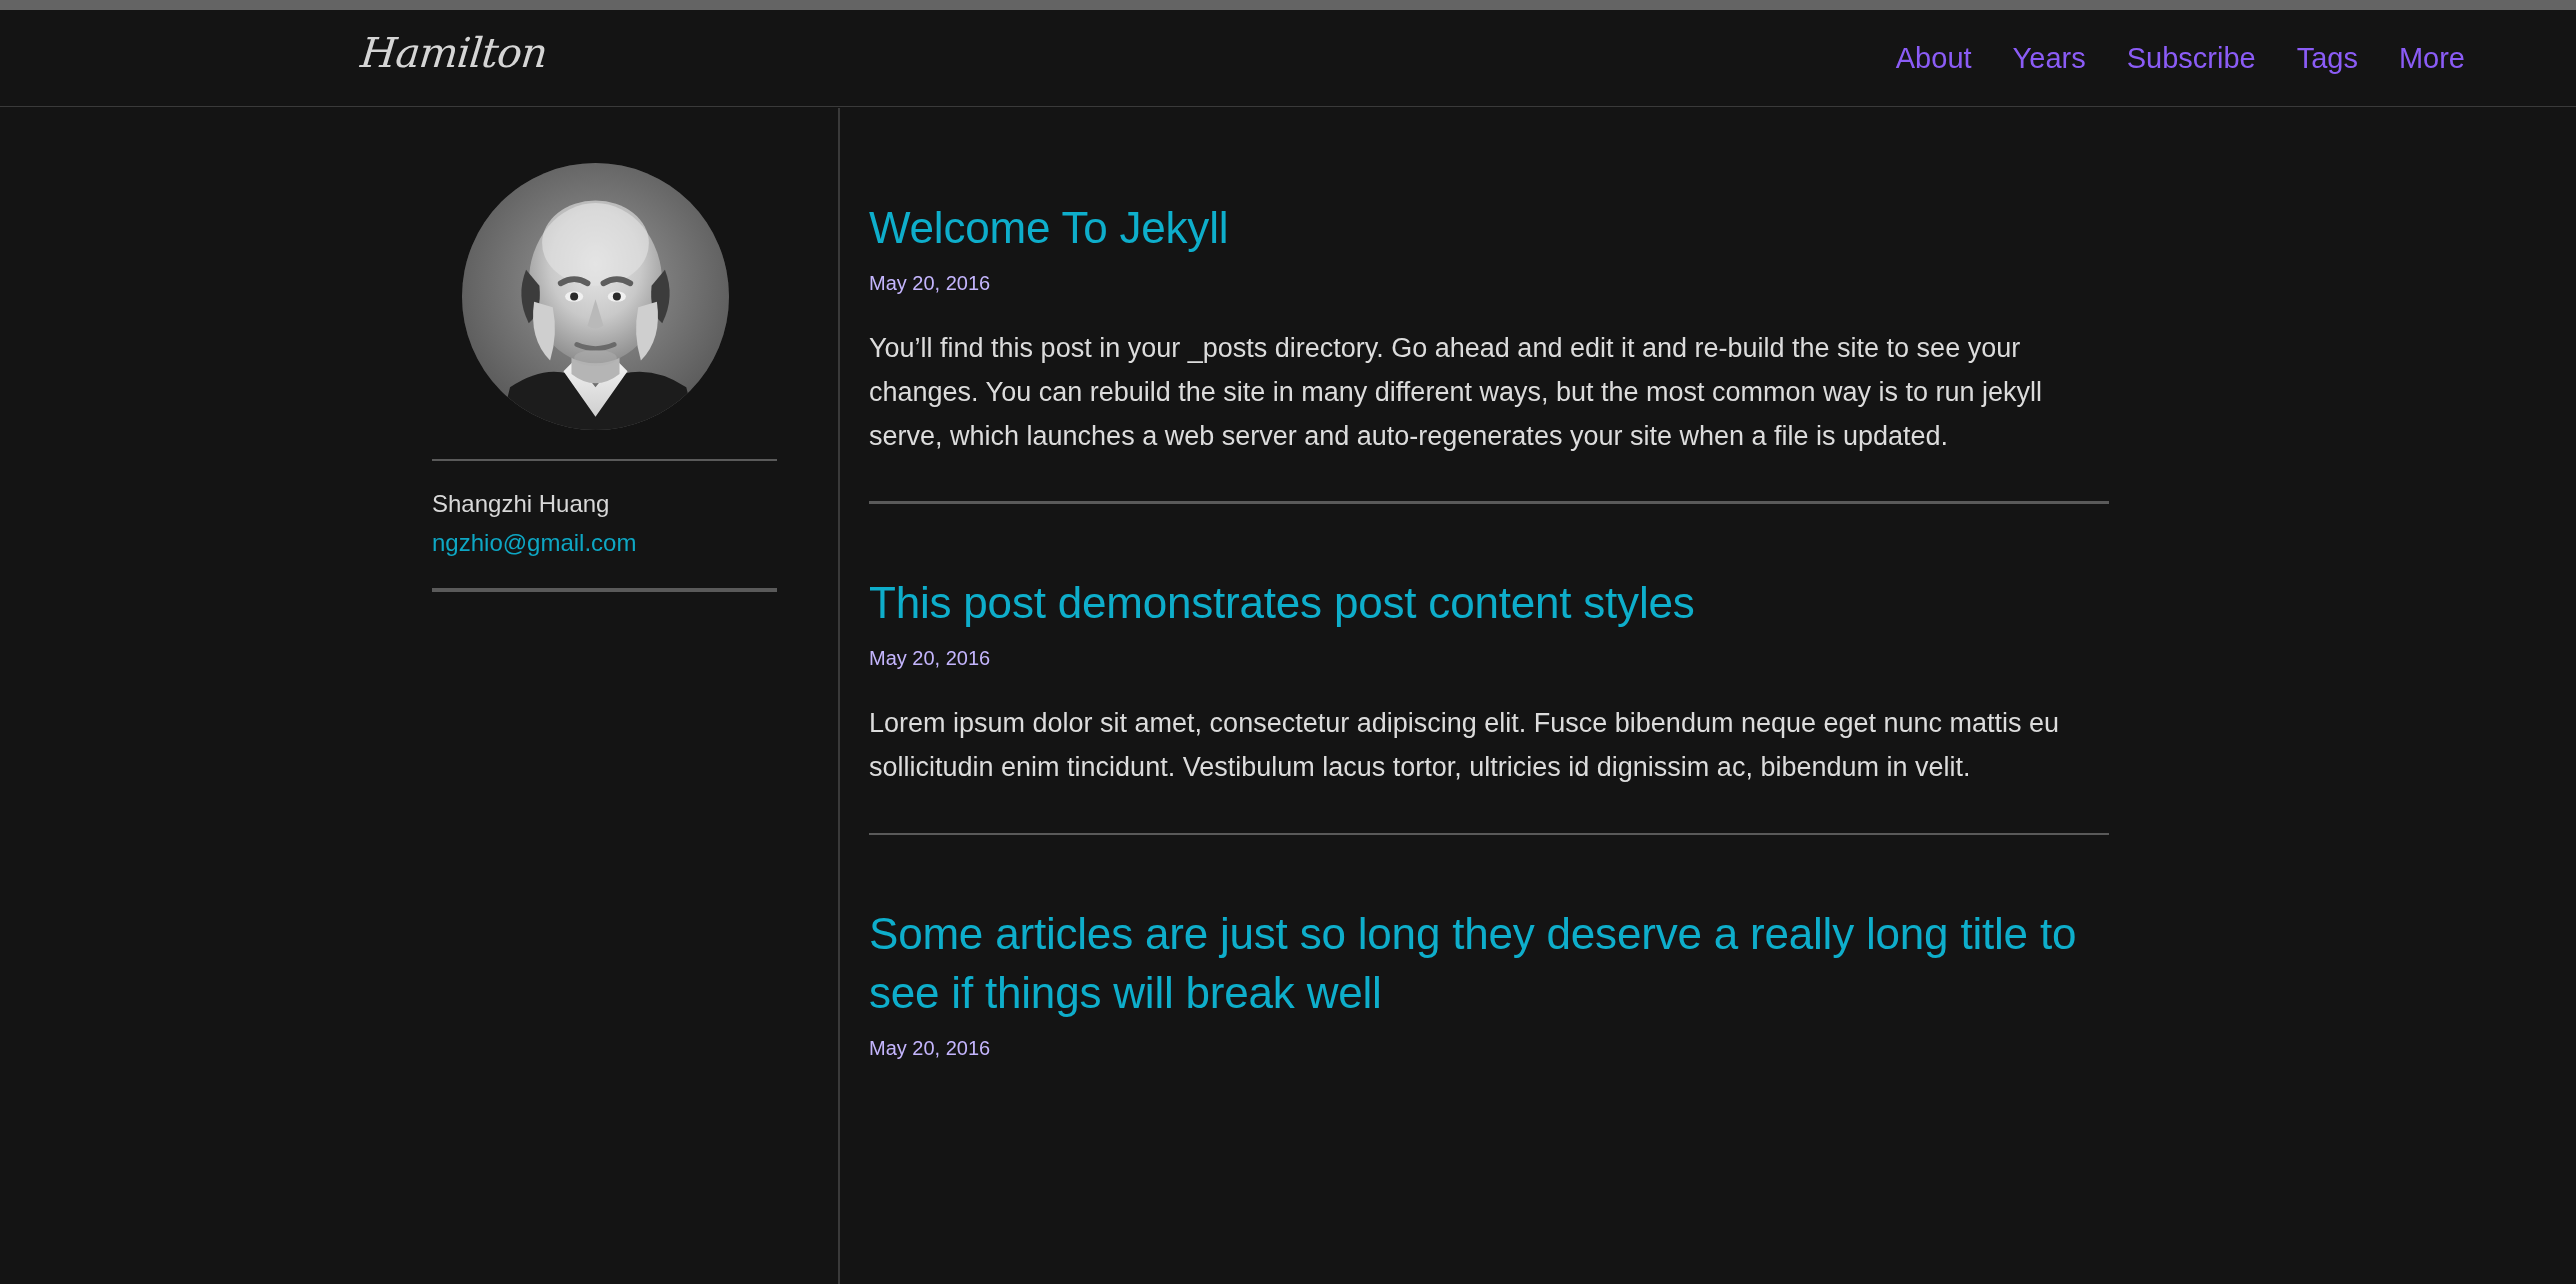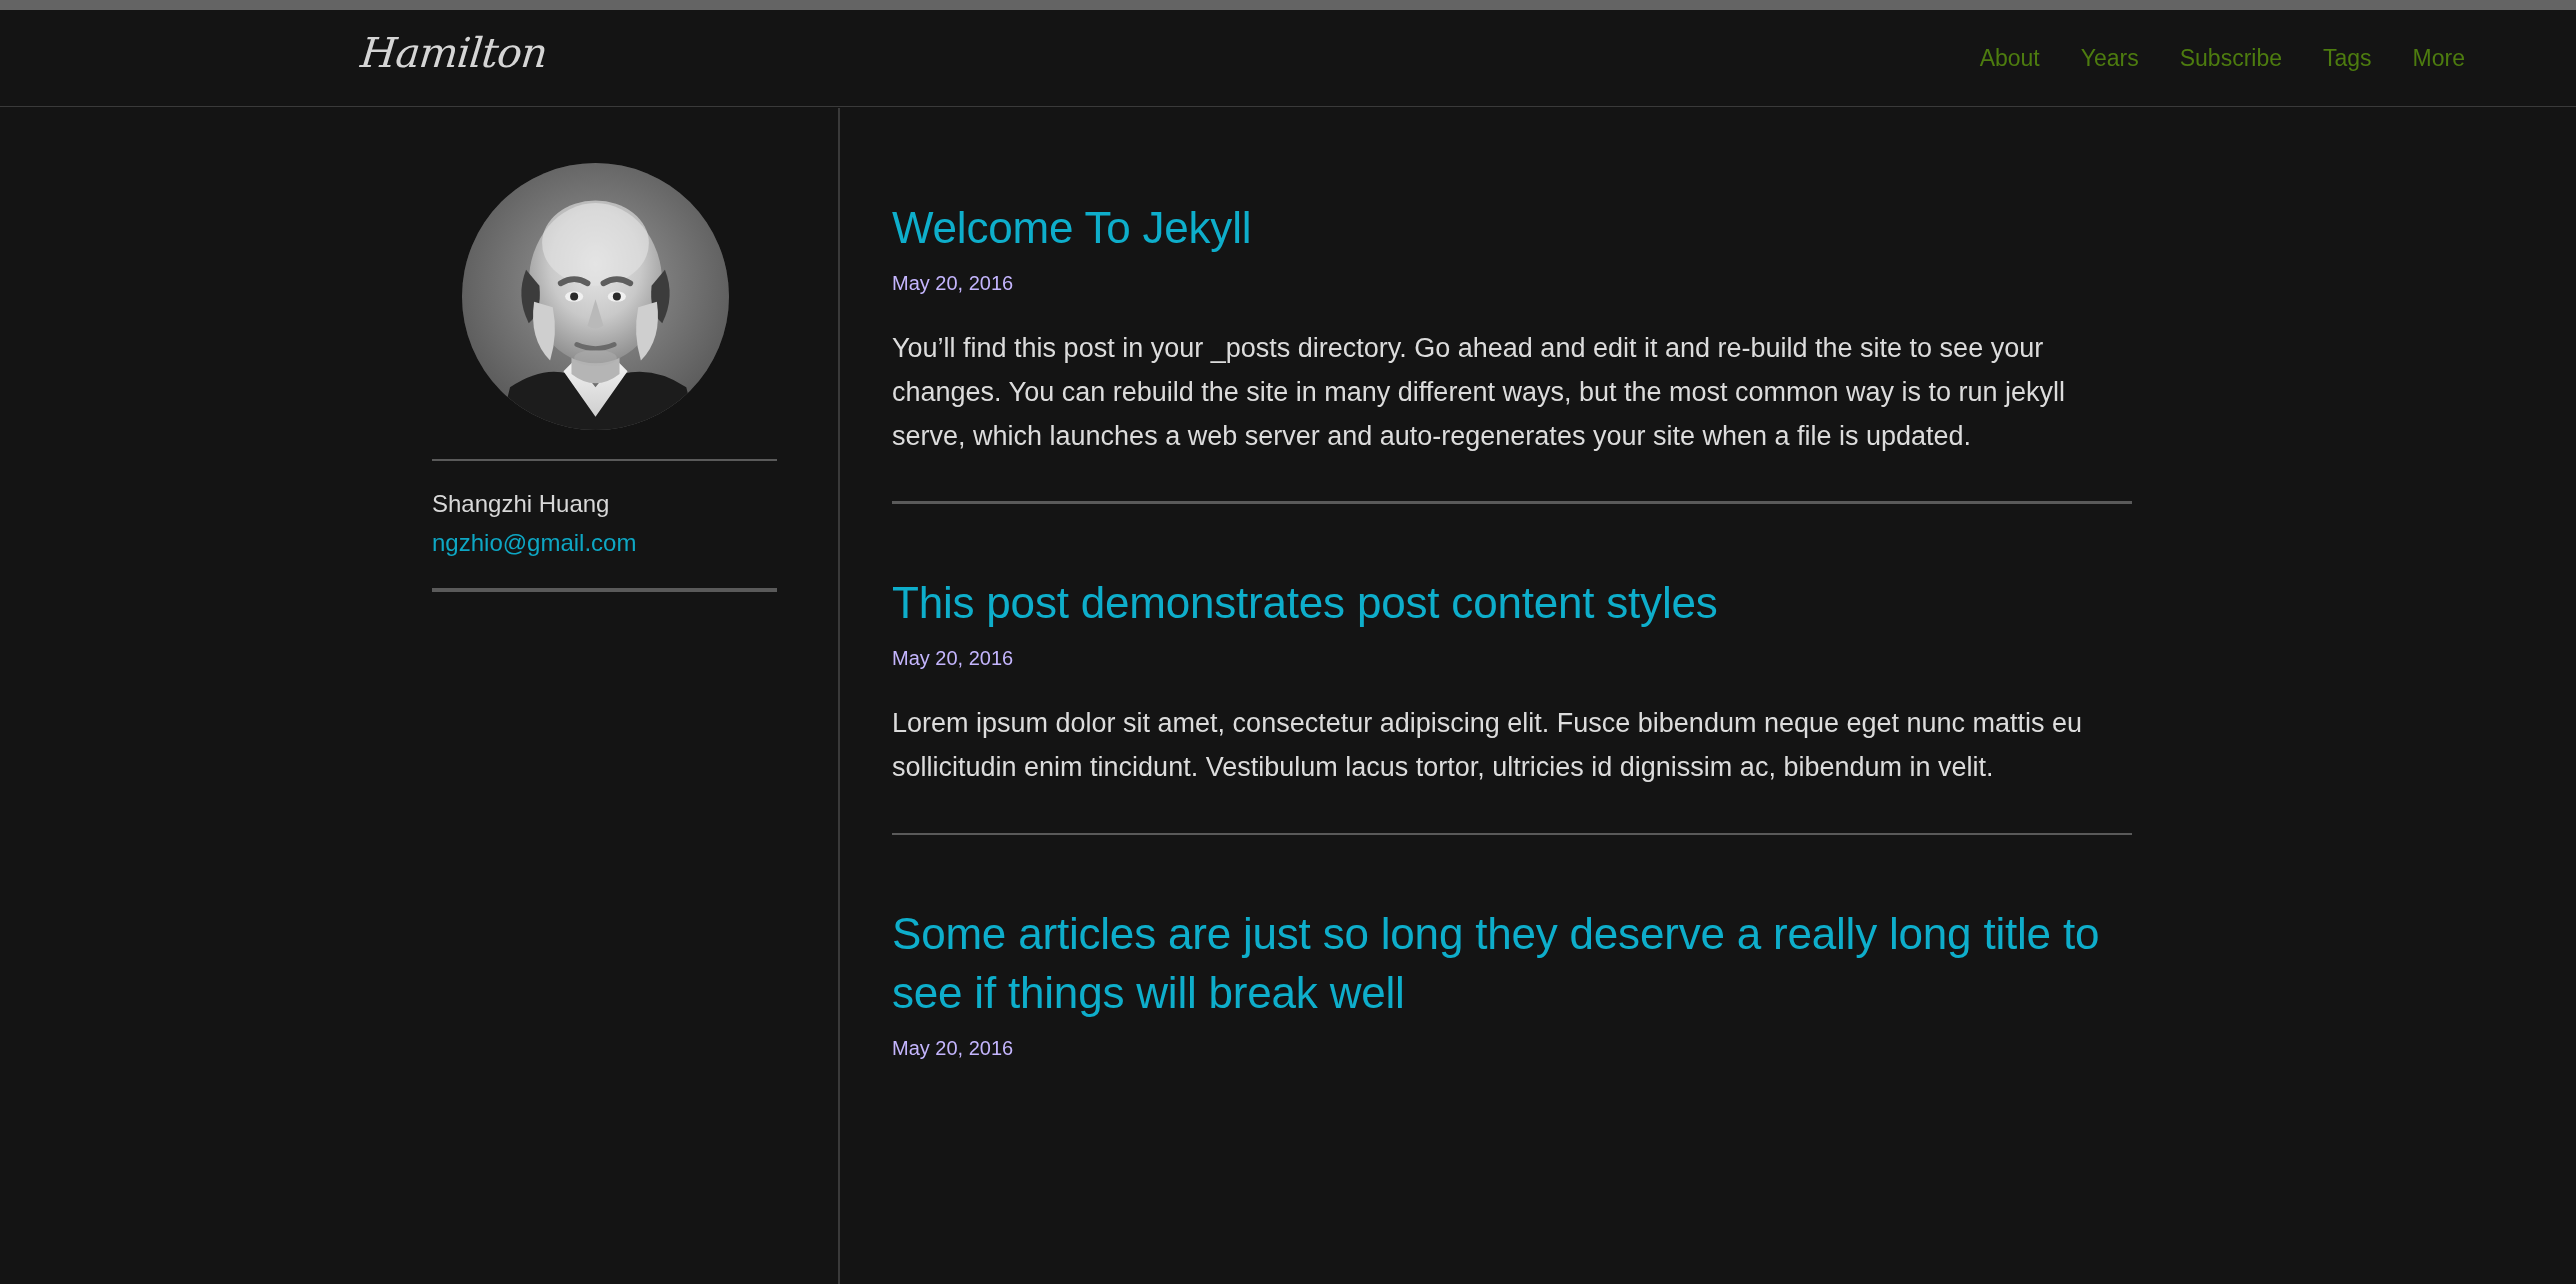--- a/index.html
+++ b/index.html
@@ -51,22 +51,22 @@
     position: absolute;
     right: 111px;
     top: 0;
     height: 97px;
     display: flex;
     align-items: center;
     gap: 41px;
   }
 
   .nav-link {
-    font-size: 23px;
-    color: #4d7c0f;
+    font-size: 29px;
+    color: #8b5cf6;
     text-decoration: none;
     line-height: 1;
     white-space: nowrap;
   }
 
   
   #page-body {
     position: absolute;
     top: 108px;
     left: 0;
@@ -148,21 +148,21 @@
     line-height: 1.2;
   }
 
   
   #main-content {
     position: absolute;
     left: 840px;
     top: 0;
     width: 1736px;
     height: 1176px;
-    padding-left: 52px;
+    padding-left: 29px;
   }
 
   .post {
     width: 1240px;
   }
 
   .post-title {
     display: block;
     font-size: 44px;
     font-weight: 400;

